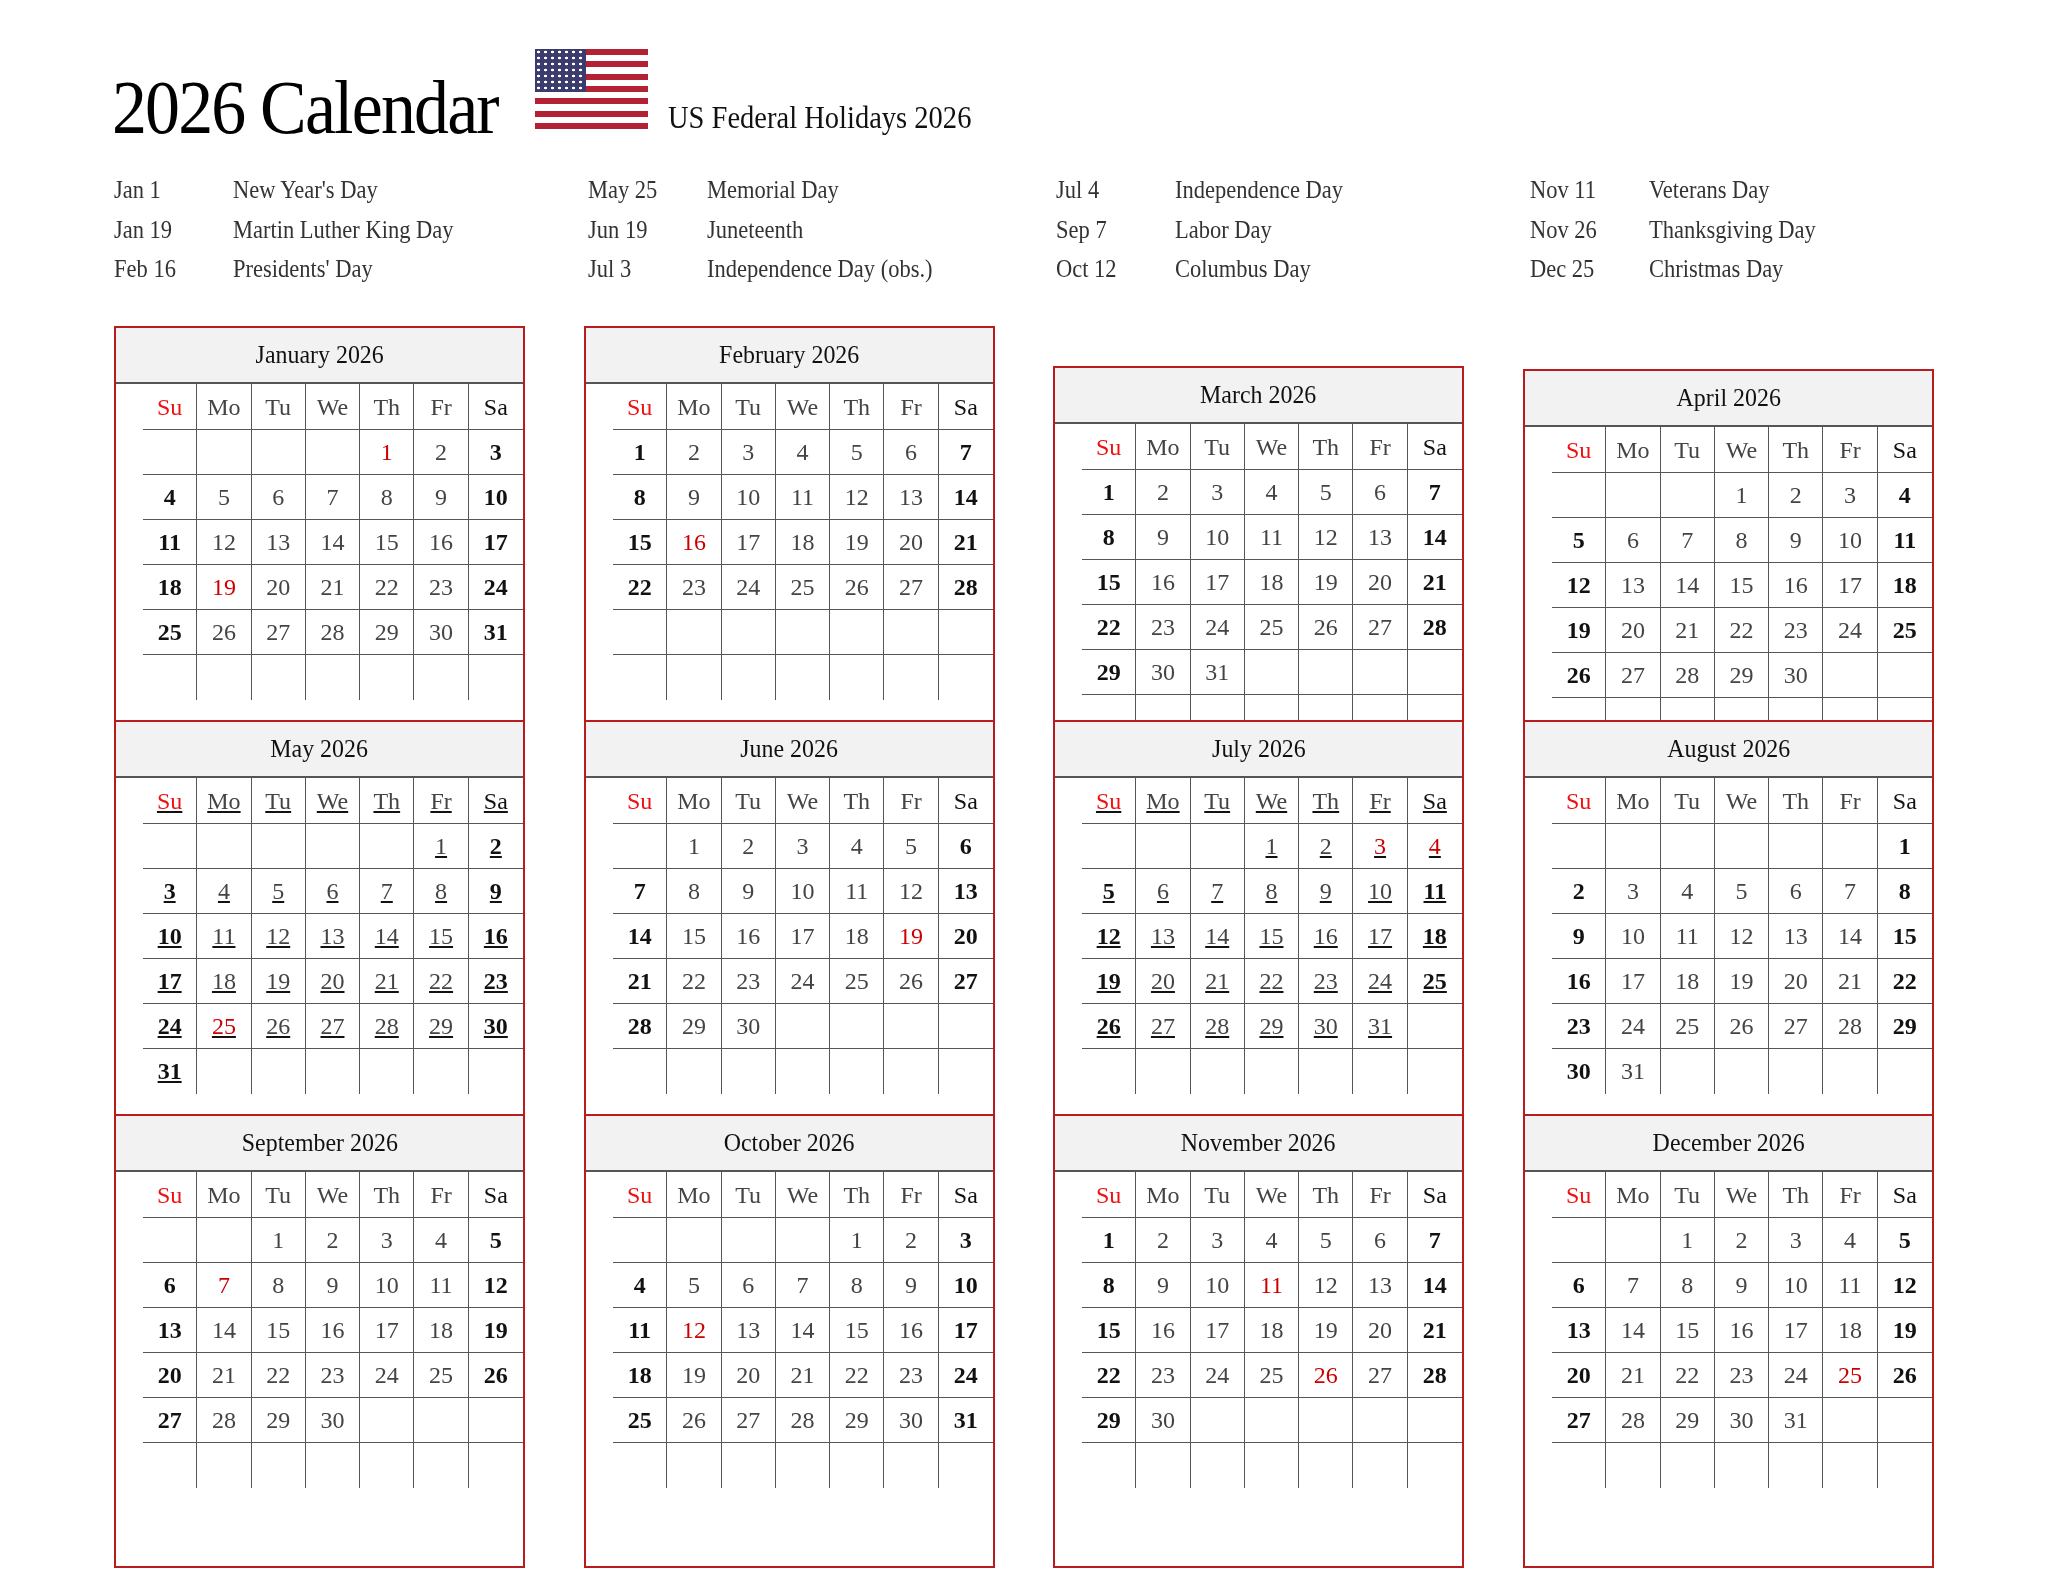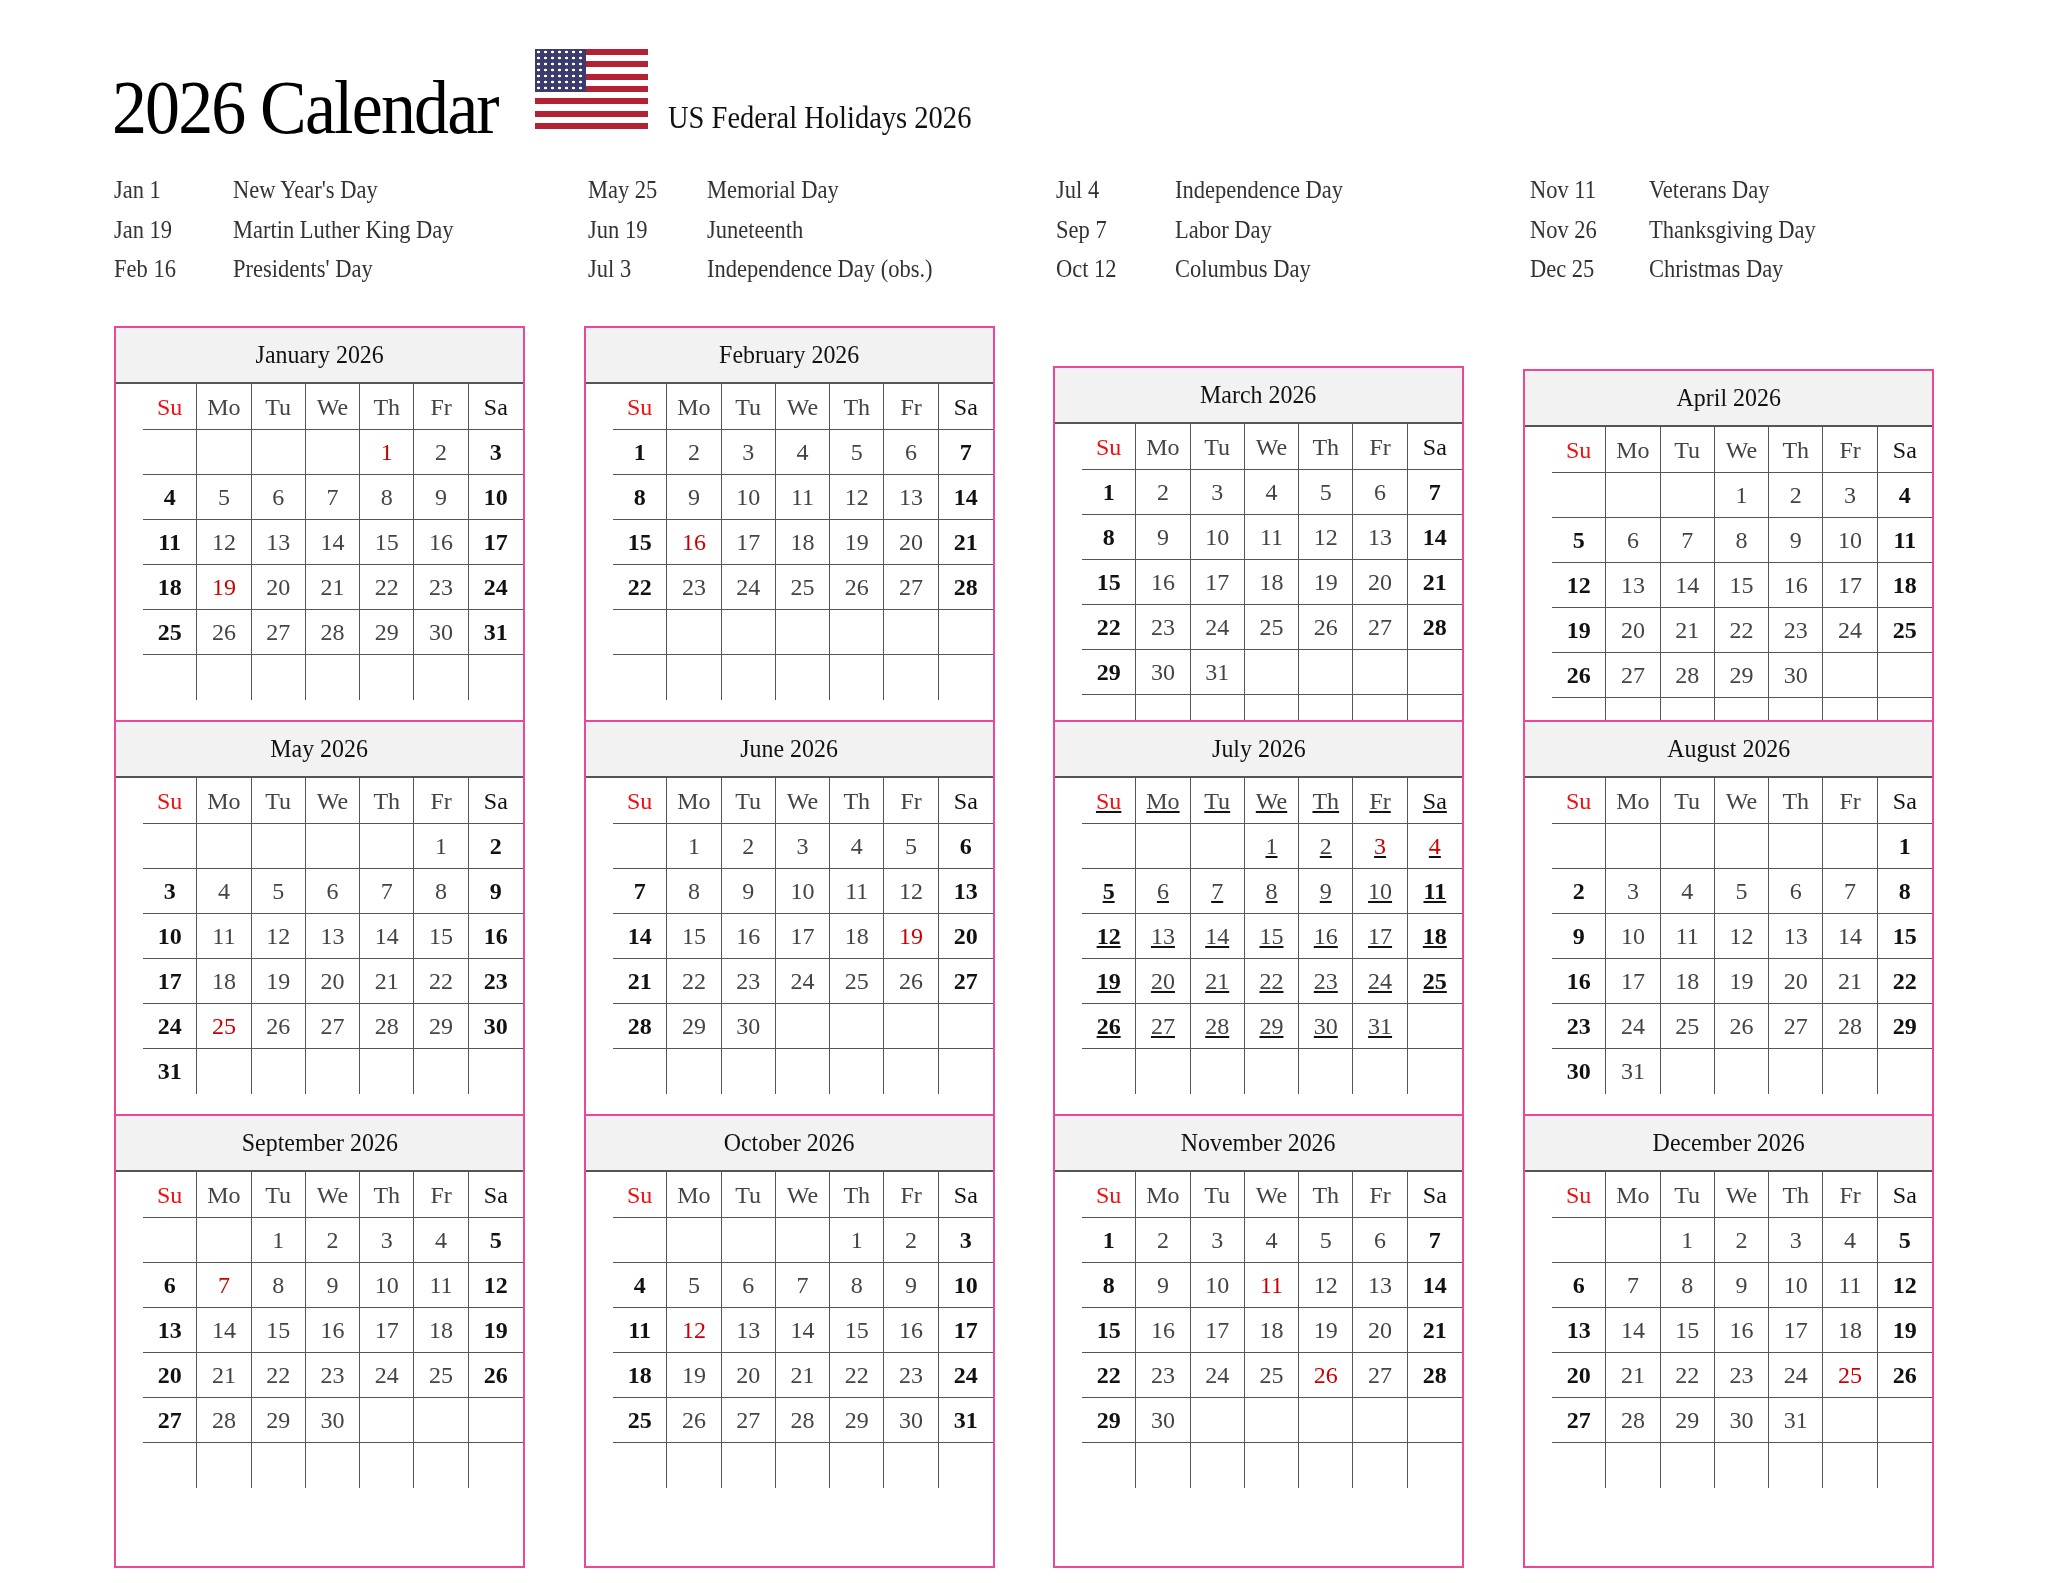--- a/index.html
+++ b/index.html
@@ -13,21 +13,21 @@
                   background: #3c3b6e;
                   background-image: radial-gradient(circle, #ffffff 1.2px, transparent 1.6px);
                   background-size: 7px 6px; }
   .subtitle { position: absolute; left: 668px; top: 100px; font-size: 31px; line-height: 36px;
               transform: scaleX(0.92); transform-origin: left top; white-space: nowrap; color: #111; }
   .holiday-col { position: absolute; top: 172px; }
   .holiday-row { position: relative; height: 39.5px; font-size: 25px; line-height: 36px; color: #333;
                  white-space: nowrap; }
   .holiday-row .hdate { position: absolute; left: 0; transform: scaleX(0.9); transform-origin: left; }
   .holiday-row .hname { position: absolute; left: 119px; transform: scaleX(0.9); transform-origin: left; }
-  .month { position: absolute; width: 411px; height: 454px; border: 2px solid #ec4899; box-sizing: border-box; background: #fff; }
+  .month { position: absolute; width: 411px; height: 454px; border: 2px solid #b91c1c; box-sizing: border-box; background: #fff; }
   .month-title { height: 54px; background: #f2f2f2; border-bottom: 2px solid #555; text-align: center;
                  font-size: 26px; line-height: 54px; color: #111; }
   .month-title span { display: inline-block; transform: scaleX(0.92); }
   .grid { display: grid; grid-template-columns: repeat(7, 1fr); padding-left: 27px; }
   .cell { height: 45px; border-right: 1.5px solid #555; border-bottom: 1.5px solid #555; box-sizing: border-box;
           text-align: center; font-size: 24px; line-height: 44px; color: #444; }
   .cell:nth-child(7n) { border-right: none; }
   .grid .cell.last-row { border-bottom: none; }
   .dow { height: 46px; line-height: 46px; font-size: 24px; color: #444; }
   .dow.sun { color: #ee1111; }
@@ -329,21 +329,21 @@
         <div class="cell"></div>
         <div class="cell last-row"></div>
         <div class="cell last-row"></div>
         <div class="cell last-row"></div>
         <div class="cell last-row"></div>
         <div class="cell last-row"></div>
         <div class="cell last-row"></div>
         <div class="cell last-row"></div>
       </div>
     </div>
-    <div class="month" style="left: 114px; top: 720px;">
+    <div class="month" style="left: 114px; top: 720px; text-decoration: underline;">
       <div class="month-title"><span>May 2026</span></div>
       <div class="grid">
         <div class="cell dow sun">Su</div>
         <div class="cell dow">Mo</div>
         <div class="cell dow">Tu</div>
         <div class="cell dow">We</div>
         <div class="cell dow">Th</div>
         <div class="cell dow">Fr</div>
         <div class="cell dow sat">Sa</div>
         <div class="cell"></div>

